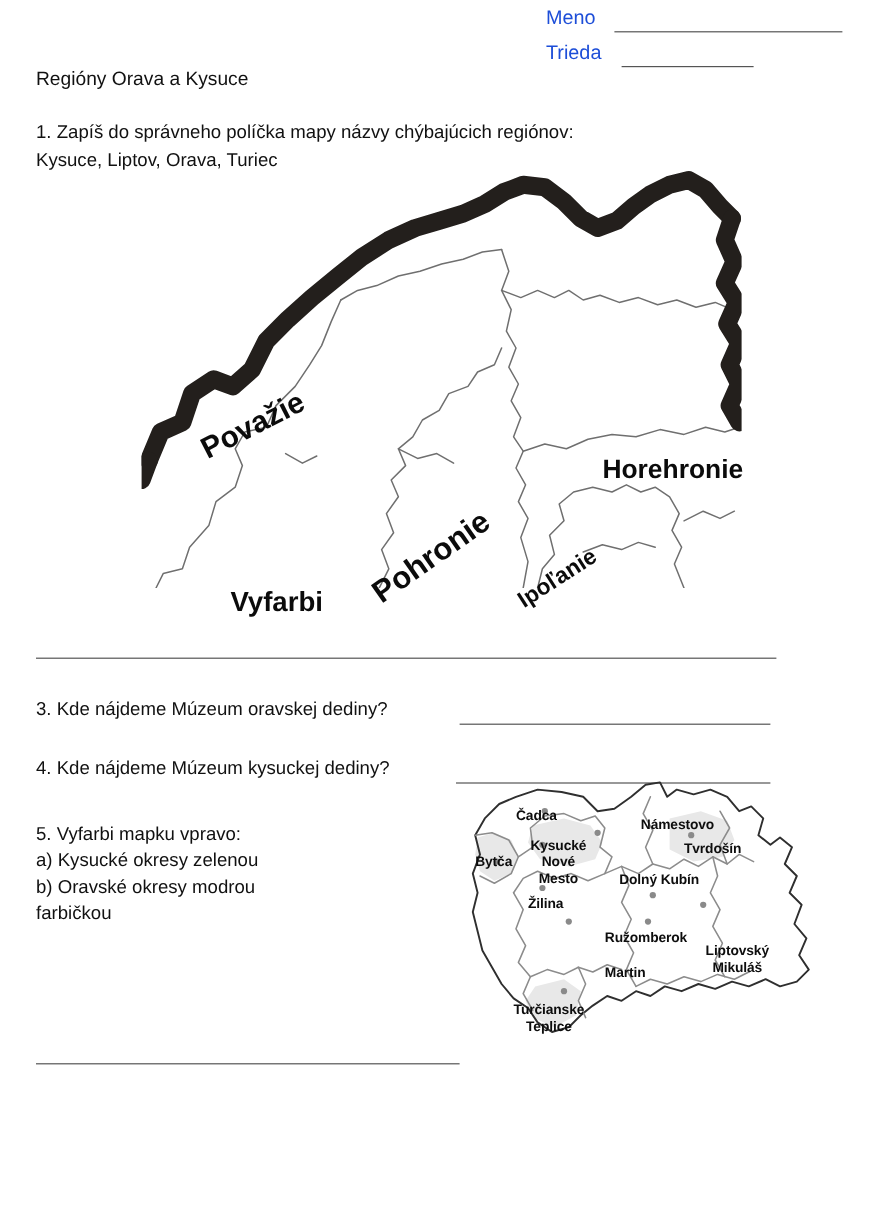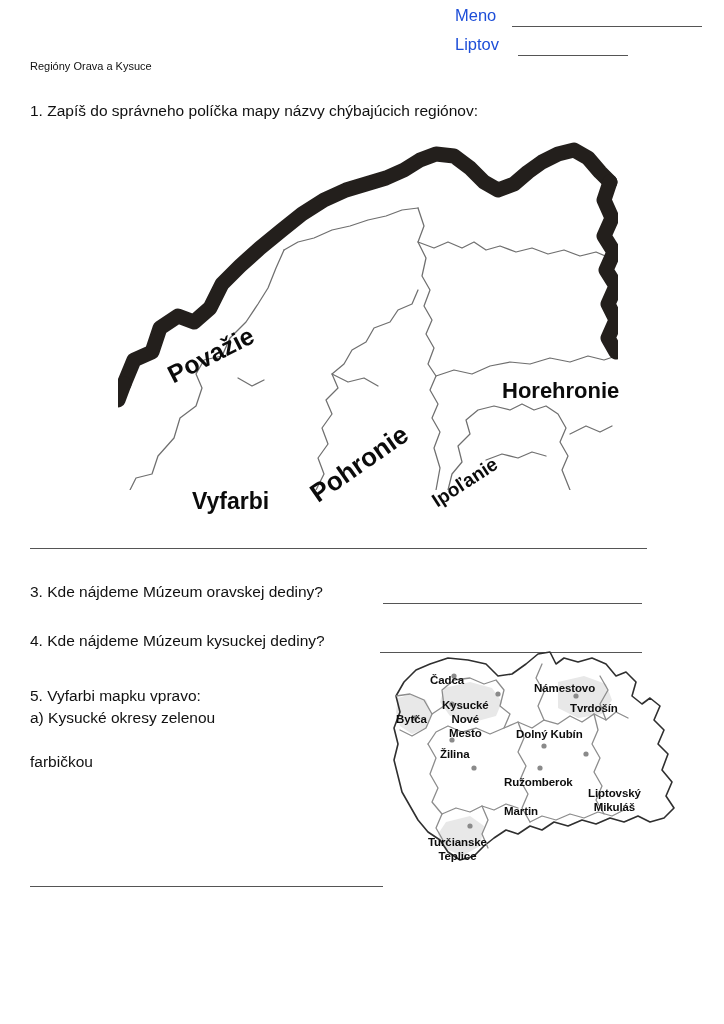--- a/index.html
+++ b/index.html
@@ -85,27 +85,28 @@
 <body>
 
 <div id="page">
 
   <div class="abs" style="left:455px; top:6px;">
     <span id="hdr-meno-label">Meno</span>
   </div>
   <div class="rule" style="left:512px; top:26px; width:190px;"></div>
 
   <div class="abs" style="left:455px; top:35px;">
-    <span id="hdr-trieda-label">Liptov</span>
+    <span id="hdr-trieda-label">Trieda</span>
   </div>
   <div class="rule" style="left:518px; top:55px; width:110px;"></div>
 
-  <div class="abs txt" style="left:30px; top:56px; font-size:11px;">Regióny Orava a Kysuce</div>
+  <div class="abs txt" style="left:30px; top:56px; font-size:16px;">Regióny Orava a Kysuce</div>
 
   <div class="abs qline" style="left:30px; top:102px;">1. Zapíš do správneho políčka mapy názvy chýbajúcich regiónov:</div>
+  <div class="abs qline" style="left:30px; top:125px;">Kysuce, Liptov, Orava, Turiec</div>
 
   <div id="main-map">
     <svg width="500" height="352" viewBox="0 0 500 352">
 
       <g fill="none" stroke="#6f6f6f" stroke-width="1.25" stroke-linejoin="round" stroke-linecap="round">
 
         <path d="M12 352 L18 340 L34 336 L40 318 L56 300 L62 280 L78 268
                  L84 250 L78 236 L86 222 L104 218 L112 200 L128 184
                  L140 166 L150 150 L158 130 L166 112"></path>
 
@@ -163,20 +164,21 @@
   <div class="rule" style="left:30px; top:548px; width:617px;"></div>
 
   <div class="abs qline" style="left:30px; top:583px;">3. Kde nájdeme Múzeum oravskej dediny?</div>
   <div class="rule" style="left:383px; top:603px; width:259px;"></div>
 
   <div class="abs qline" style="left:30px; top:632px;">4. Kde nájdeme Múzeum kysuckej dediny?</div>
   <div class="rule" style="left:380px; top:652px; width:262px;"></div>
 
   <div class="abs qline" style="left:30px; top:687px;">5. Vyfarbi mapku vpravo:</div>
   <div class="abs qline" style="left:30px; top:709px;">a) Kysucké okresy zelenou</div>
+  <div class="abs qline" style="left:30px; top:731px;">b) Oravské okresy modrou</div>
   <div class="abs qline" style="left:30px; top:753px;">farbičkou</div>
 
   <div id="district-map">
     <svg width="300" height="215" viewBox="0 0 300 215">
 
       <g>
         <path d="M6 48 L20 44 L34 50 L40 64 L34 78 L20 84 L8 76 L4 62 Z" fill="#e8e8e8" stroke="none"></path>
         <path d="M52 38 L78 32 L100 38 L110 52 L104 66 L82 72 L58 66 L48 52 Z" fill="#e8e8e8" stroke="none"></path>
         <path d="M166 32 L192 26 L214 34 L220 50 L210 64 L186 68 L166 58 Z" fill="#e8e8e8" stroke="none"></path>
         <path d="M54 172 L78 166 L92 176 L88 196 L70 206 L52 198 L46 184 Z" fill="#e8e8e8" stroke="none"></path>

